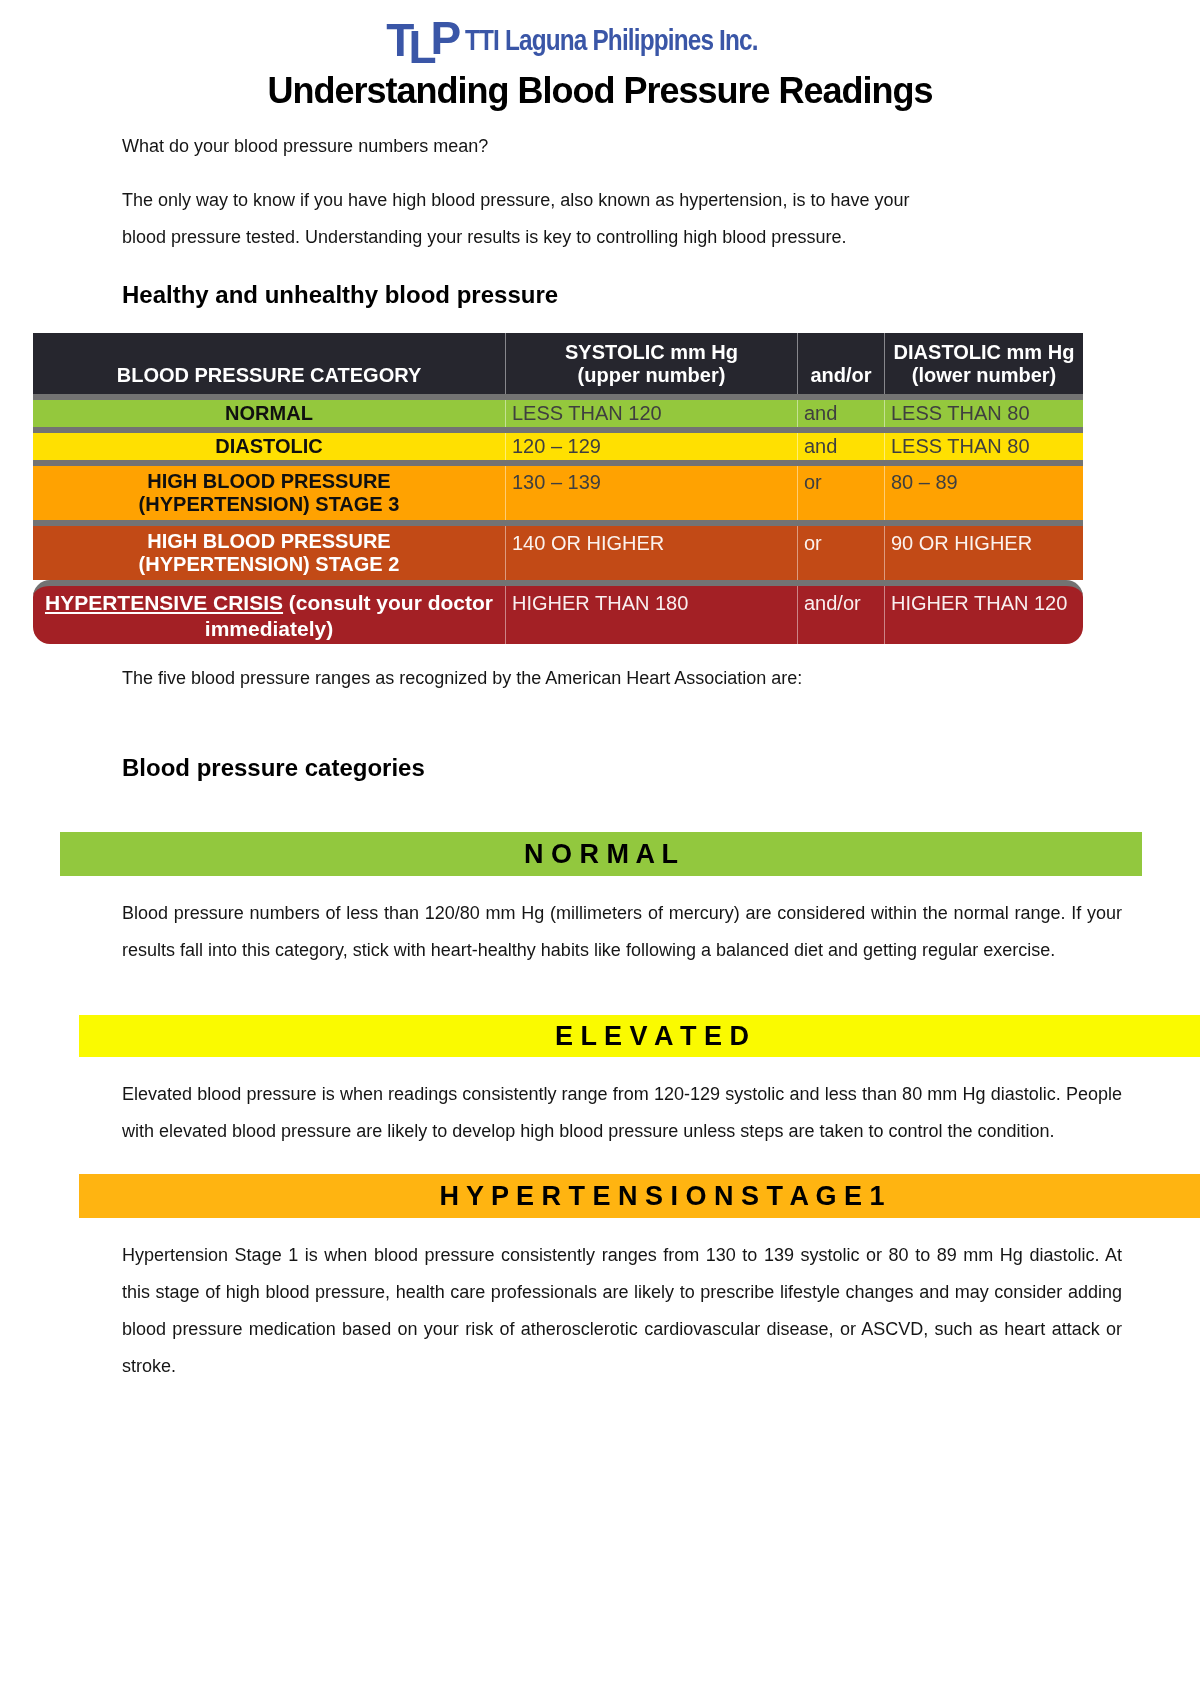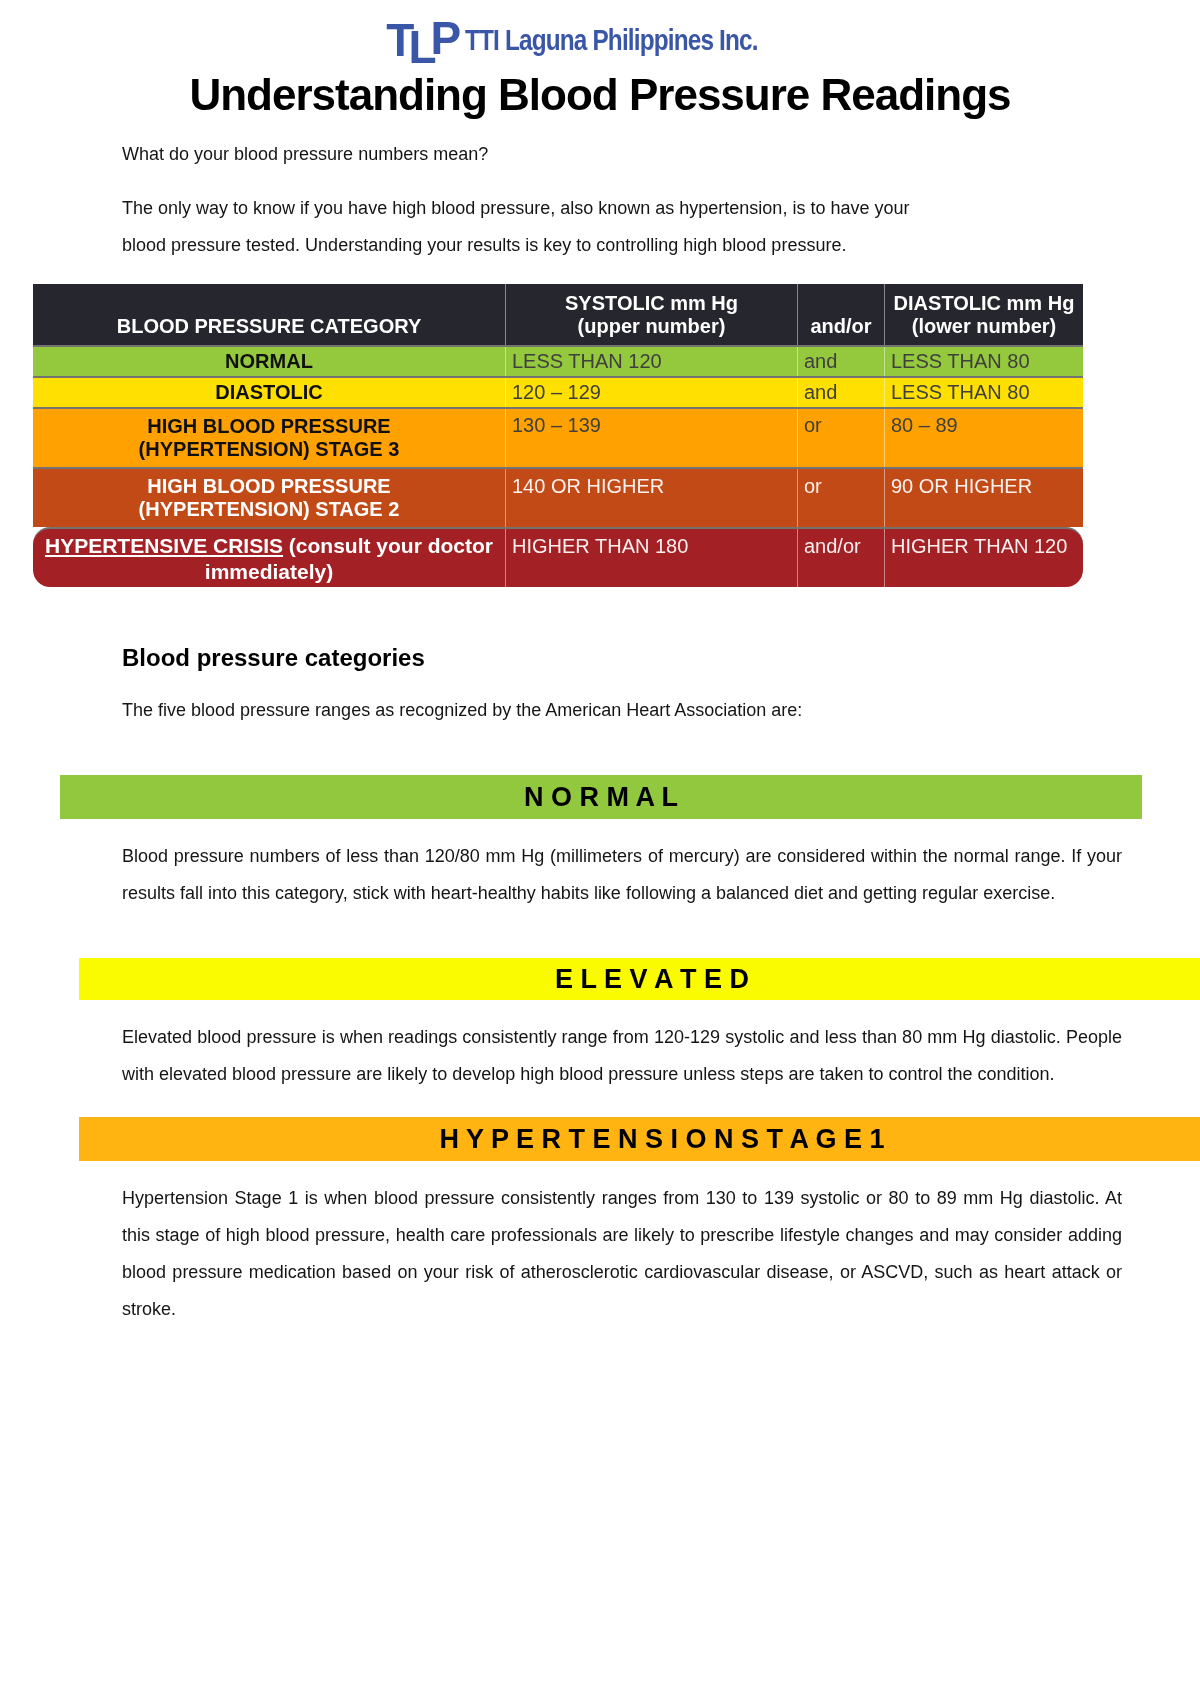--- a/index.html
+++ b/index.html
@@ -43,41 +43,41 @@
     font-size: 29px;
     letter-spacing: -1px;
     transform: scaleX(0.84);
     transform-origin: left center;
     white-space: nowrap;
   }
 
   
   .doc-title {
     text-align: center;
-    font-size: 44px;
+    font-size: 36px;
     font-weight: bold;
     letter-spacing: -1px;
     margin-top: 6px;
     color: #000;
   }
   .text-block { margin-left: 122px; font-size: 18px; line-height: 37px; color: #151515; }
   .q-line   { margin-top: 16px; width: 900px; }
   .intro-p  { margin-top: 17px; width: 830px; }
   .sec-head { margin-top: 20px; font-weight: bold; font-size: 24px; color: #000; }
 
   
   .bp-table {
     margin: 20px 0 0 33px;
     width: 1050px;
     font-size: 20px;
   }
   .bp-row {
     display: grid;
     grid-template-columns: 472px 292px 87px 199px;
-    border-top: 2px solid #737373;
+    border-top: 6px solid #737373;
   }
   .bp-row:first-child { border-top: none; }
   .bp-cell { padding: 2px 6px; }
   .bp-cell + .bp-cell { border-left: 1px solid rgba(255,255,255,0.45); }
 
   .bp-head { background: #26262e; color: #ffffff; font-weight: bold; min-height: 61px; }
   .bp-head .bp-cell { display: flex; flex-direction: column; justify-content: flex-end; padding-bottom: 7px; }
   .bp-head .c-cat { align-items: center; text-align: center; }
   .bp-head .c-sys, .bp-head .c-dia { align-items: center; text-align: right; }
   .bp-head .c-conj { align-items: center; text-align: center; }
@@ -128,20 +128,21 @@
       <span class="l3">P</span>
     </div>
     <span class="logo-name">TTI Laguna Philippines Inc.</span>
   </div>
 
   <h1 class="doc-title">Understanding Blood Pressure Readings</h1>
 
   <p class="text-block q-line">What do your blood pressure numbers mean?</p>
   <p class="text-block intro-p">The only way to know if you have high blood pressure, also known as hypertension, is to have your blood pressure tested. Understanding your results is key to controlling high blood pressure.</p>
 
+  <p class="text-block sec-head">Healthy and unhealthy blood pressure</p>
 
   <div class="bp-table">
 
     <div class="bp-row bp-head" style="background-color: rgb(38, 38, 46);">
       <div class="bp-cell c-cat">
         <span>BLOOD PRESSURE CATEGORY</span>
       </div>
       <div class="bp-cell c-sys">
         <span>SYSTOLIC mm Hg</span>
         <span>(upper number)</span>
@@ -193,22 +194,22 @@
       <div class="bp-cell c-cat">
         <span class="underlined">HYPERTENSIVE CRISIS</span><span> (consult your doctor immediately)</span>
       </div>
       <div class="bp-cell c-sys">HIGHER THAN 180</div>
       <div class="bp-cell c-conj">and/or</div>
       <div class="bp-cell c-dia">HIGHER THAN 120</div>
     </div>
 
   </div>
 
+  <p class="text-block cat-intro">The five blood pressure ranges as recognized by the American Heart Association are:</p>
   <p class="text-block sec-head cat-head">Blood pressure categories</p>
-  <p class="text-block cat-intro">The five blood pressure ranges as recognized by the American Heart Association are:</p>
 
   <div class="banner banner-normal" style="background-color: rgb(146, 200, 62);">N O R M A L</div>
   <p class="text-block cat-para">Blood pressure numbers of less than 120/80 mm Hg (millimeters of mercury) are considered within the normal range. If your results fall into this category, stick with heart-healthy habits like following a balanced diet and getting regular exercise.</p>
 
   <div class="banner banner-elevated" style="background-color: rgb(250, 250, 0);">E L E V A T E D</div>
   <p class="text-block cat-para">Elevated blood pressure is when readings consistently range from 120-129 systolic and less than 80 mm Hg diastolic. People with elevated blood pressure are likely to develop high blood pressure unless steps are taken to control the condition.</p>
 
   <div class="banner banner-stage1" style="background-color: rgb(255, 180, 17);">H Y P E R T E N S I O N  S T A G E  1</div>
   <p class="text-block cat-para">Hypertension Stage 1 is when blood pressure consistently ranges from 130 to 139 systolic or 80 to 89 mm Hg diastolic. At this stage of high blood pressure, health care professionals are likely to prescribe lifestyle changes and may consider adding blood pressure medication based on your risk of atherosclerotic cardiovascular disease, or ASCVD, such as heart attack or stroke.</p>
 

